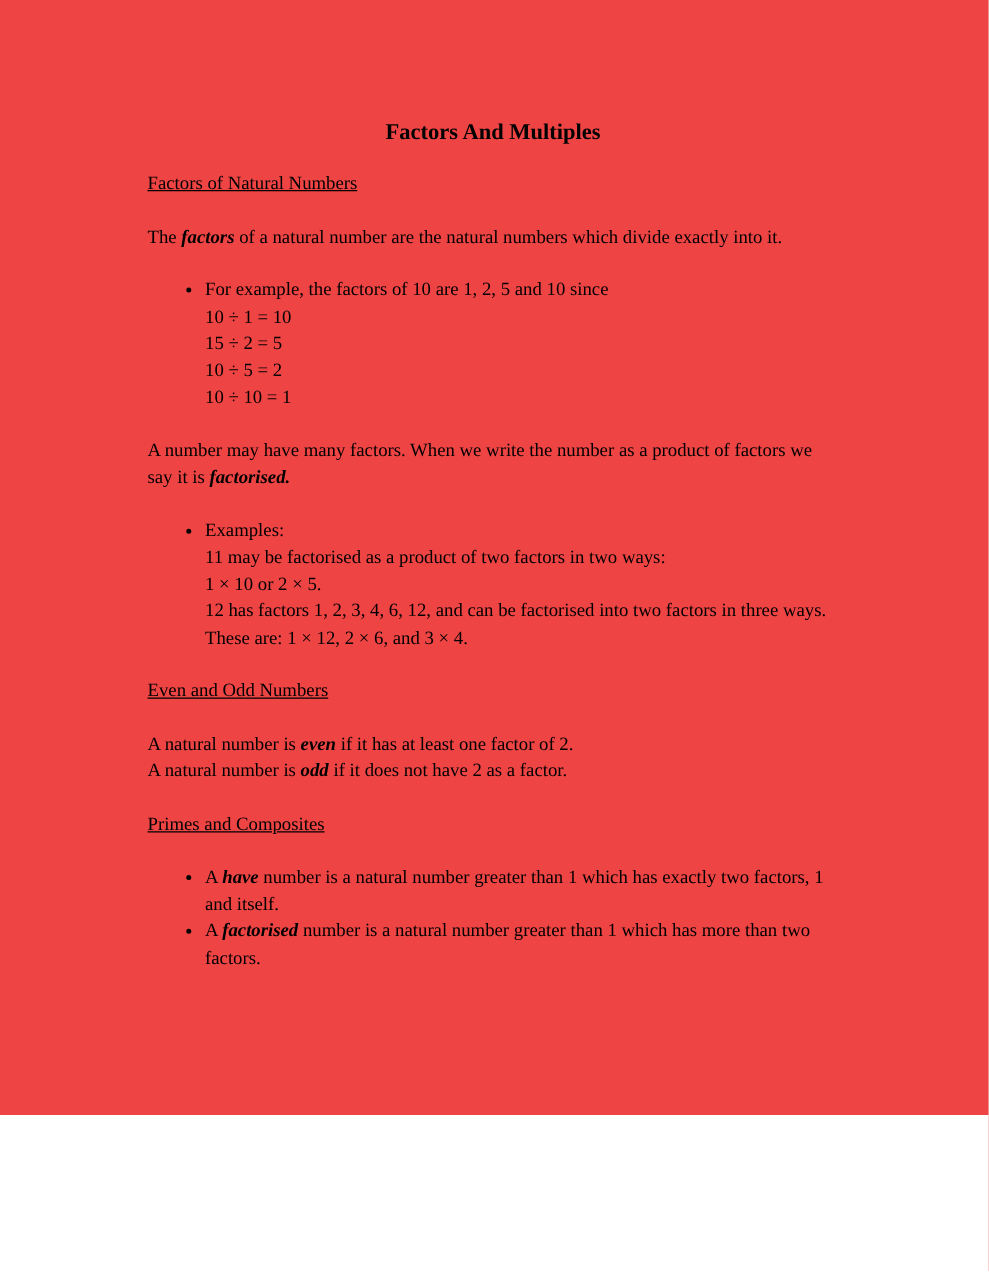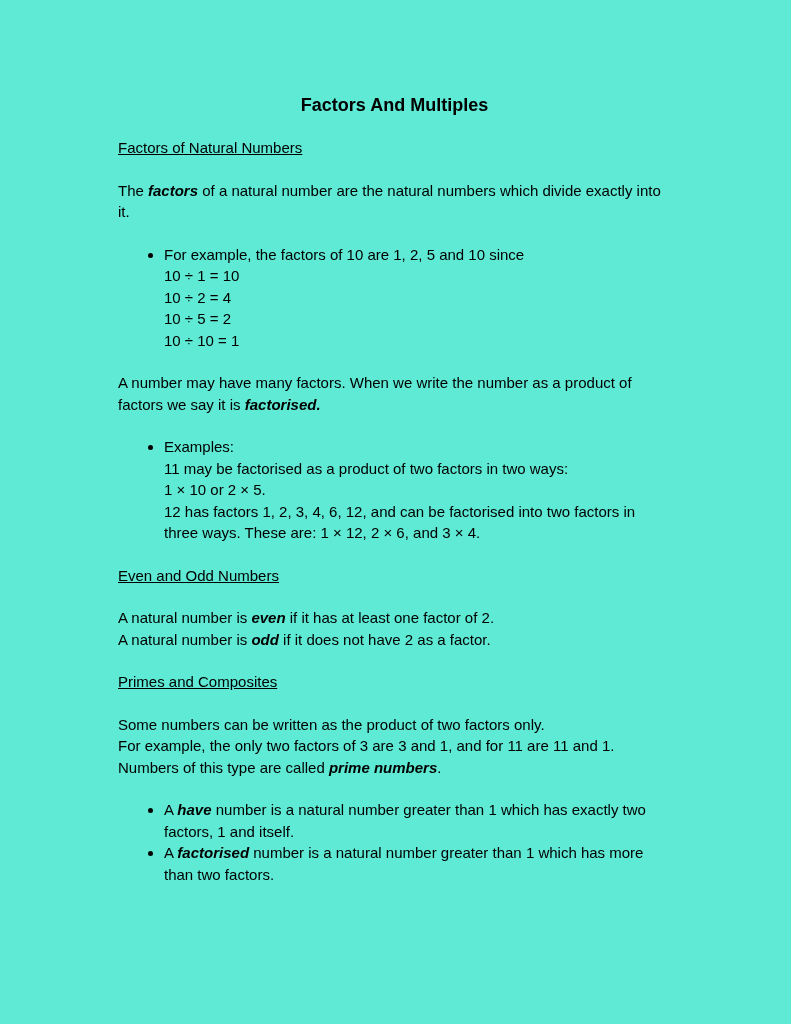--- a/index.html
+++ b/index.html
@@ -3,24 +3,24 @@
 <meta charset="utf-8">
 <style>
   html, body {
     margin: 0;
     padding: 0;
     background: #ffffff;
   }
   .page {
     position: relative;
     width: 791px;
-    height: 1024px;
-    background: #5eead4;
+    height: 892px;
+    background: #ef4444;
     color: #000000;
-    font-family: Liberation Sans, sans-serif;
+    font-family: Liberation Serif, serif;
     font-size: 15px;
     line-height: 21.5px;
     box-sizing: border-box;
     padding: 94px 120px 0 118px;
     overflow: hidden;
   }
   .doc { width: 100%; }
   .block { margin: 0 0 21px 0; }
   .block-title {
     font-size: 18px;
@@ -46,28 +46,27 @@
 </style>
 </head>
 <body>
 
 <div class="page">
   <div class="doc" id="doc-root">
       <div class="block block-title"><span class="seg">Factors And Multiples</span></div>
       <div class="block block-heading"><span class="heading-text"><span class="seg">Factors of Natural Numbers</span></span></div>
       <div class="block block-paragraph"><span class="seg">The </span><span class="seg-bi">factors</span><span class="seg"> of a natural number are the natural numbers which divide exactly into it.</span></div>
       <ul class="block block-bullet_list">
-        <li><span class="seg">For example, the factors of 10 are 1, 2, 5 and 10 since</span><br><span class="seg">10 ÷ 1 = 10</span><br><span class="seg">10 ÷ 2 = 4</span><br><span class="seg">10 ÷ 5 = 2</span><br><span class="seg">10 ÷ 10 = 1</span></li>
+        <li><span class="seg">For example, the factors of 10 are 1, 2, 5 and 10 since</span><br><span class="seg">10 ÷ 1 = 10</span><br><span class="seg">15 ÷ 2 = 5</span><br><span class="seg">10 ÷ 5 = 2</span><br><span class="seg">10 ÷ 10 = 1</span></li>
       </ul>
       <div class="block block-paragraph"><span class="seg">A number may have many factors. When we write the number as a product of factors we say it is </span><span class="seg-bi">factorised.</span></div>
       <ul class="block block-bullet_list">
         <li><span class="seg">Examples:</span><br><span class="seg">11 may be factorised as a product of two factors in two ways:</span><br><span class="seg">1 × 10 or 2 × 5.</span><br><span class="seg">12 has factors 1, 2, 3, 4, 6, 12, and can be factorised into two factors in three ways. These are: 1 × 12, 2 × 6, and 3 × 4.</span></li>
       </ul>
       <div class="block block-heading"><span class="heading-text"><span class="seg">Even and Odd Numbers</span></span></div>
       <div class="block block-paragraph"><span class="seg">A natural number is </span><span class="seg-bi">even</span><span class="seg"> if it has at least one factor of 2.</span><br><span class="seg">A natural number is </span><span class="seg-bi">odd</span><span class="seg"> if it does not have 2 as a factor.</span></div>
       <div class="block block-heading"><span class="heading-text"><span class="seg">Primes and Composites</span></span></div>
-      <div class="block block-paragraph"><span class="seg">Some numbers can be written as the product of two factors only.</span><br><span class="seg">For example, the only two factors of 3 are 3 and 1, and for 11 are 11 and 1. Numbers of this type are called </span><span class="seg-bi">prime numbers</span><span class="seg">.</span></div>
       <ul class="block block-bullet_list">
         <li><span class="seg">A </span><span class="seg-bi">have</span><span class="seg"> number is a natural number greater than 1 which has exactly two factors, 1 and itself.</span></li>
         <li><span class="seg">A </span><span class="seg-bi">factorised</span><span class="seg"> number is a natural number greater than 1 which has more than two factors.</span></li>
       </ul>
     </div>
 </div>
 
 </body></html>

